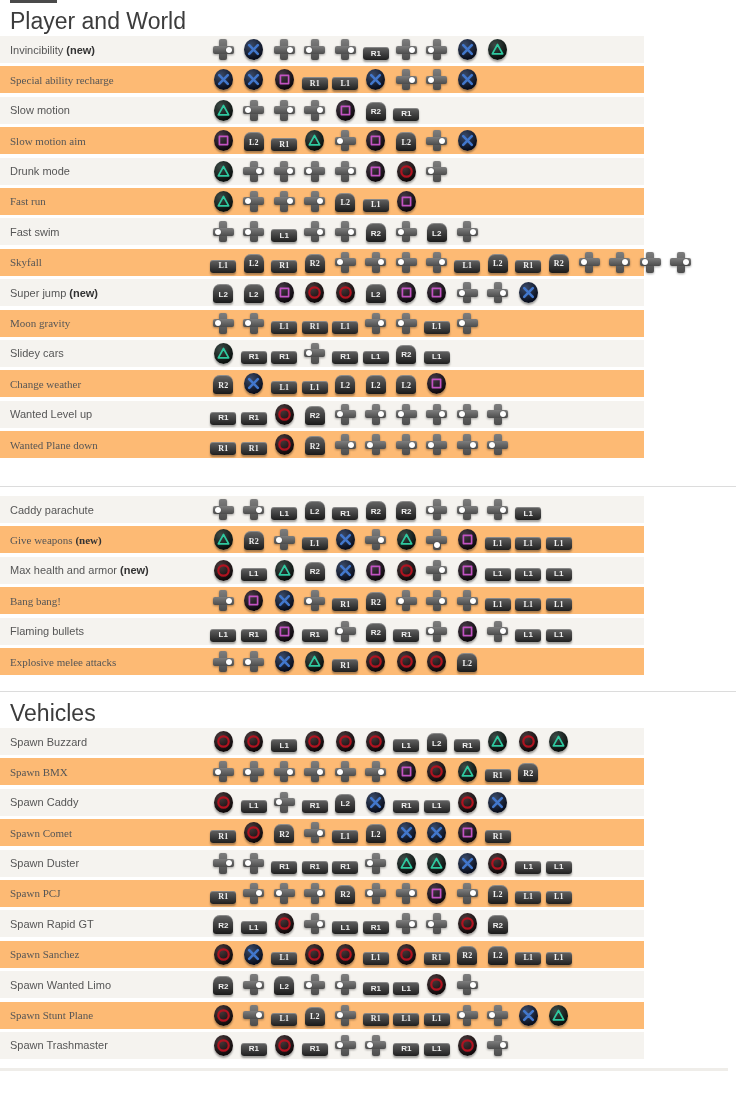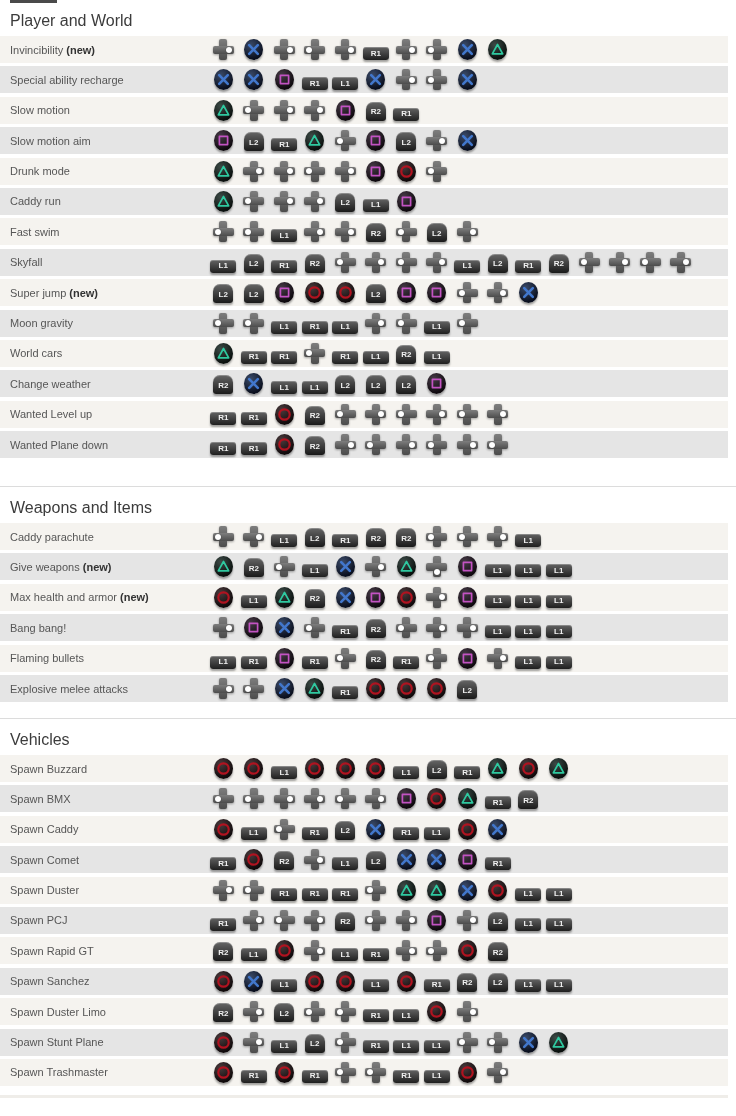--- a/index.html
+++ b/index.html
@@ -4,33 +4,33 @@
 <style>
   html,body{margin:0;padding:0;}
   body{
     width:736px;height:1116px;overflow:hidden;background:#ffffff;
     font-family:"Liberation Sans","DejaVu Sans",sans-serif;
     position:relative;
   }
   .top-dash{position:absolute;left:10px;top:0;width:47px;height:3px;background:#4a4a4a;}
   .section{margin:0;}
   .section .sec-head{
-    font-size:16px;font-weight:400;color:#3c3c3c;
+    font-size:23px;font-weight:400;color:#3c3c3c;
     margin:0 0 3px 0;padding-left:10px;height:24px;line-height:24px;
   }
   .sec-pad{padding-top:9px;}
   .sec-border{border-top:1px solid #dcdcdc;}
   .sec2{margin-top:28px;}
   .sec3{margin-top:16px;}
   .row{
     display:flex;align-items:center;
-    height:27px;margin-bottom:3.4px;width:728px;
+    height:27px;margin-bottom:3.4px;width:644px;
   }
   .row.shaded{background:#f5f3ef;}
-  .row.plain{background:#e5e5e5;}
+  .row.plain{background:#fdba74;font-family:Liberation Serif, serif;}
   .label{
     width:208px;flex:0 0 208px;padding-left:10px;box-sizing:border-box;
     font-size:11px;color:#565656;white-space:nowrap;
   }
   .label b{color:#333333;}
   .btns{display:flex;align-items:flex-end;}
   .slot{width:30.5px;flex:0 0 30.5px;display:flex;justify-content:center;align-items:center;}
   
   .dpad{position:relative;width:21px;height:21px;filter:drop-shadow(0 1.5px 1px rgba(0,0,0,0.35));}
   .dpad .bar-h{position:absolute;left:0;top:6.5px;width:21px;height:8px;border-radius:2px;
@@ -369,21 +369,21 @@
           <div class="slot">
             <div class="dpad">
               <div class="bar-v"></div>
               <div class="bar-h"></div>
               <div class="dot left"></div>
             </div>
           </div>
         </div>
       </div>
       <div class="row plain">
-        <div class="label">Caddy run</div>
+        <div class="label">Fast run</div>
         <div class="btns">
           <div class="slot">
             <div class="face triangle">
               <svg width="15" height="15" viewBox="0 0 15 15">
                 <polygon points="7.5,2.5 12.7,11.8 2.3,11.8" stroke="#2fc9a0" stroke-width="1.7" fill="none" stroke-linejoin="round"></polygon>
               </svg>
             </div>
           </div>
           <div class="slot">
             <div class="dpad">
@@ -678,21 +678,21 @@
           <div class="slot">
             <div class="dpad">
               <div class="bar-v"></div>
               <div class="bar-h"></div>
               <div class="dot left"></div>
             </div>
           </div>
         </div>
       </div>
       <div class="row shaded">
-        <div class="label">World cars</div>
+        <div class="label">Slidey cars</div>
         <div class="btns">
           <div class="slot">
             <div class="face triangle">
               <svg width="15" height="15" viewBox="0 0 15 15">
                 <polygon points="7.5,2.5 12.7,11.8 2.3,11.8" stroke="#2fc9a0" stroke-width="1.7" fill="none" stroke-linejoin="round"></polygon>
               </svg>
             </div>
           </div>
           <div class="slot">
             <div class="shoulder">R1</div>
@@ -879,21 +879,20 @@
             <div class="dpad">
               <div class="bar-v"></div>
               <div class="bar-h"></div>
               <div class="dot left"></div>
             </div>
           </div>
         </div>
       </div>
     </section>
     <section class="section sec-pad sec-border sec2">
-      <h2 class="sec-head">Weapons and Items</h2>
       <div class="row shaded">
         <div class="label">Caddy parachute</div>
         <div class="btns">
           <div class="slot">
             <div class="dpad">
               <div class="bar-v"></div>
               <div class="bar-h"></div>
               <div class="dot left"></div>
             </div>
           </div>
@@ -1781,21 +1780,21 @@
           </div>
           <div class="slot">
             <div class="shoulder">L1</div>
           </div>
           <div class="slot">
             <div class="shoulder">L1</div>
           </div>
         </div>
       </div>
       <div class="row shaded">
-        <div class="label">Spawn Duster Limo</div>
+        <div class="label">Spawn Wanted Limo</div>
         <div class="btns">
           <div class="slot">
             <div class="trigger">R2</div>
           </div>
           <div class="slot">
             <div class="dpad">
               <div class="bar-v"></div>
               <div class="bar-h"></div>
               <div class="dot right"></div>
             </div>

